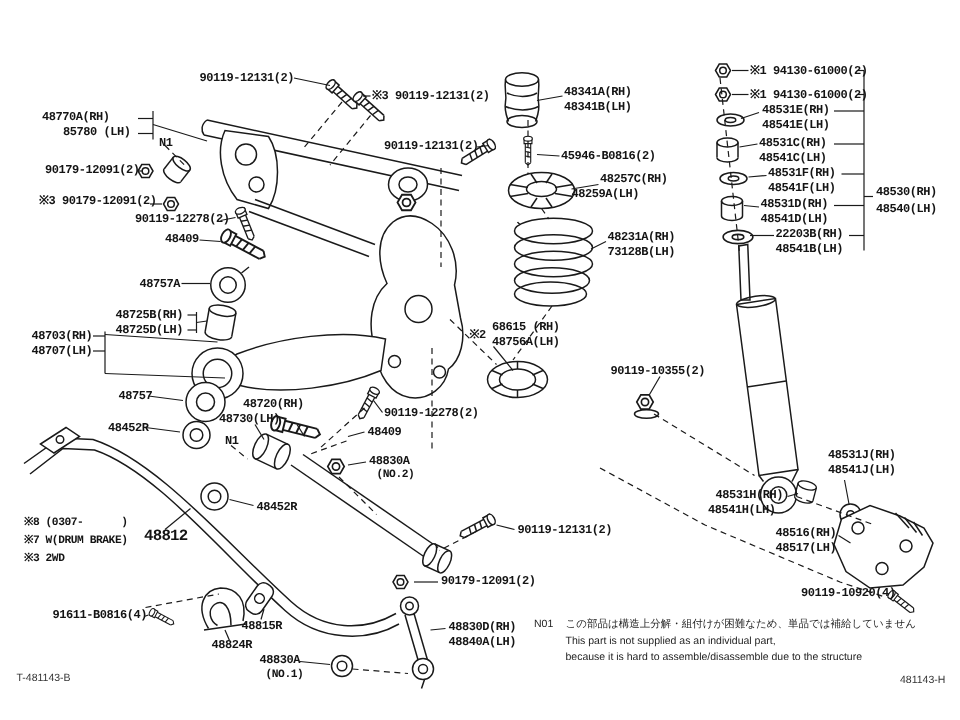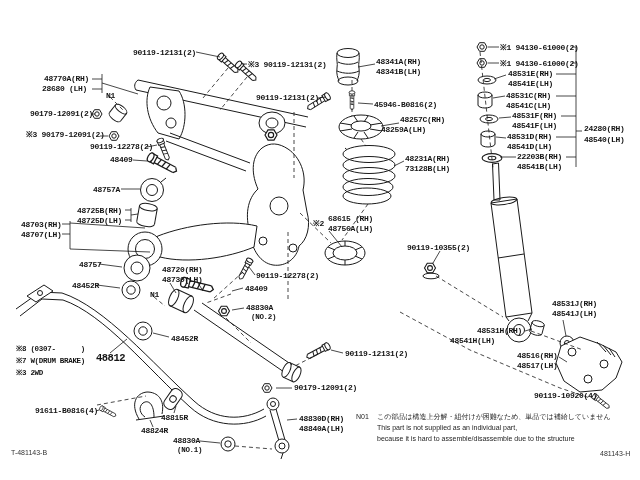--- a/index.html
+++ b/index.html
@@ -328,22 +328,22 @@
     <line x1="297" y1="419" x2="287" y2="420"></line>
     <line x1="563" y1="320" x2="566" y2="336"></line>
     <line x1="525" y1="331" x2="532" y2="329"></line>
     <line x1="559" y1="357" x2="567" y2="362"></line>
   </g>
 </g>
 </svg>
 
 <div class="lb" style="left:133px;top:49px">90119-12131(2)</div>
 <div class="lb" style="left:248px;top:61px">※3 90119-12131(2)</div>
-<div class="lb" style="left:44px;top:75px">48770A(RH)</div>
-<div class="lb" style="left:42px;top:85px">28680 (LH)</div>
+<div class="lb" style="left:28px;top:75px">48770A(RH)</div>
+<div class="lb" style="left:42px;top:85px">85780 (LH)</div>
 <div class="lb" style="left:106px;top:92px">N1</div>
 <div class="lb" style="left:30px;top:110px">90179-12091(2)</div>
 <div class="lb" style="left:26px;top:131px">※3 90179-12091(2)</div>
 <div class="lb" style="left:90px;top:143px">90119-12278(2)</div>
 <div class="lb" style="left:110px;top:156px">48409</div>
 <div class="lb" style="left:256px;top:94px">90119-12131(2)</div>
 <div class="lb" style="left:376px;top:58px">48341A(RH)</div>
 <div class="lb" style="left:376px;top:68px">48341B(LH)</div>
 <div class="lb" style="left:374px;top:101px">45946-B0816(2)</div>
 <div class="lb" style="left:400px;top:116px">48257C(RH)</div>
@@ -355,54 +355,54 @@
 <div class="lb" style="left:508px;top:70px">48531E(RH)</div>
 <div class="lb" style="left:508px;top:80px">48541E(LH)</div>
 <div class="lb" style="left:506px;top:92px">48531C(RH)</div>
 <div class="lb" style="left:506px;top:102px">48541C(LH)</div>
 <div class="lb" style="left:512px;top:112px">48531F(RH)</div>
 <div class="lb" style="left:512px;top:122px">48541F(LH)</div>
 <div class="lb" style="left:507px;top:133px">48531D(RH)</div>
 <div class="lb" style="left:507px;top:143px">48541D(LH)</div>
 <div class="lb" style="left:517px;top:153px">22203B(RH)</div>
 <div class="lb" style="left:517px;top:163px">48541B(LH)</div>
-<div class="lb" style="left:584px;top:125px">24280(RH)</div>
+<div class="lb" style="left:584px;top:125px">48530(RH)</div>
 <div class="lb" style="left:584px;top:136px">48540(LH)</div>
 <div class="lb" style="left:313px;top:220px">※2</div>
 <div class="lb" style="left:328px;top:215px">68615 (RH)</div>
 <div class="lb" style="left:328px;top:225px">48756A(LH)</div>
 <div class="lb" style="left:407px;top:244px">90119-10355(2)</div>
 <div class="lb" style="left:93px;top:186px">48757A</div>
 <div class="lb" style="left:77px;top:207px">48725B(RH)</div>
 <div class="lb" style="left:77px;top:217px">48725D(LH)</div>
 <div class="lb" style="left:21px;top:221px">48703(RH)</div>
 <div class="lb" style="left:21px;top:231px">48707(LH)</div>
 <div class="lb" style="left:79px;top:261px">48757</div>
 <div class="lb" style="left:72px;top:282px">48452R</div>
 <div class="lb" style="left:162px;top:266px">48720(RH)</div>
-<div class="lb" style="left:162px;top:276px">48730(LH)</div>
+<div class="lb" style="left:146px;top:276px">48730(LH)</div>
 <div class="lb" style="left:256px;top:272px">90119-12278(2)</div>
 <div class="lb" style="left:245px;top:285px">48409</div>
 <div class="lb" style="left:246px;top:304px">48830A</div>
 <div class="lb sm" style="left:251px;top:313px">(NO.2)</div>
 <div class="lb" style="left:150px;top:291px">N1</div>
 <div class="lb" style="left:171px;top:335px">48452R</div>
 <div class="lb" style="left:35px;top:407px">91611-B0816(4)</div>
 <div class="lb" style="left:161px;top:414px">48815R</div>
 <div class="lb" style="left:141px;top:427px">48824R</div>
 <div class="lb" style="left:173px;top:437px">48830A</div>
 <div class="lb sm" style="left:177px;top:446px">(NO.1)</div>
 <div class="lb" style="left:345px;top:350px">90119-12131(2)</div>
 <div class="lb" style="left:294px;top:384px">90179-12091(2)</div>
 <div class="lb" style="left:299px;top:415px">48830D(RH)</div>
 <div class="lb" style="left:299px;top:425px">48840A(LH)</div>
 <div class="lb" style="left:552px;top:300px">48531J(RH)</div>
 <div class="lb" style="left:552px;top:310px">48541J(LH)</div>
 <div class="lb" style="left:477px;top:327px">48531H(RH)</div>
-<div class="lb" style="left:450px;top:337px">48541H(LH)</div>
+<div class="lb" style="left:472px;top:337px">48541H(LH)</div>
 <div class="lb" style="left:517px;top:352px">48516(RH)</div>
 <div class="lb" style="left:517px;top:362px">48517(LH)</div>
 <div class="lb" style="left:534px;top:392px">90119-10920(4)</div>
 
 <div class="lb sm" style="left:16px;top:345px">※8 (0307-      )</div>
 <div class="lb sm" style="left:16px;top:357px">※7 W(DRUM BRAKE)</div>
 <div class="lb big" style="left:96px;top:354px">48812</div>
 <div class="lb sm" style="left:16px;top:369px">※3 2WD</div>
 
 <div class="note-txt" style="left:356px;top:413px">N01</div>

